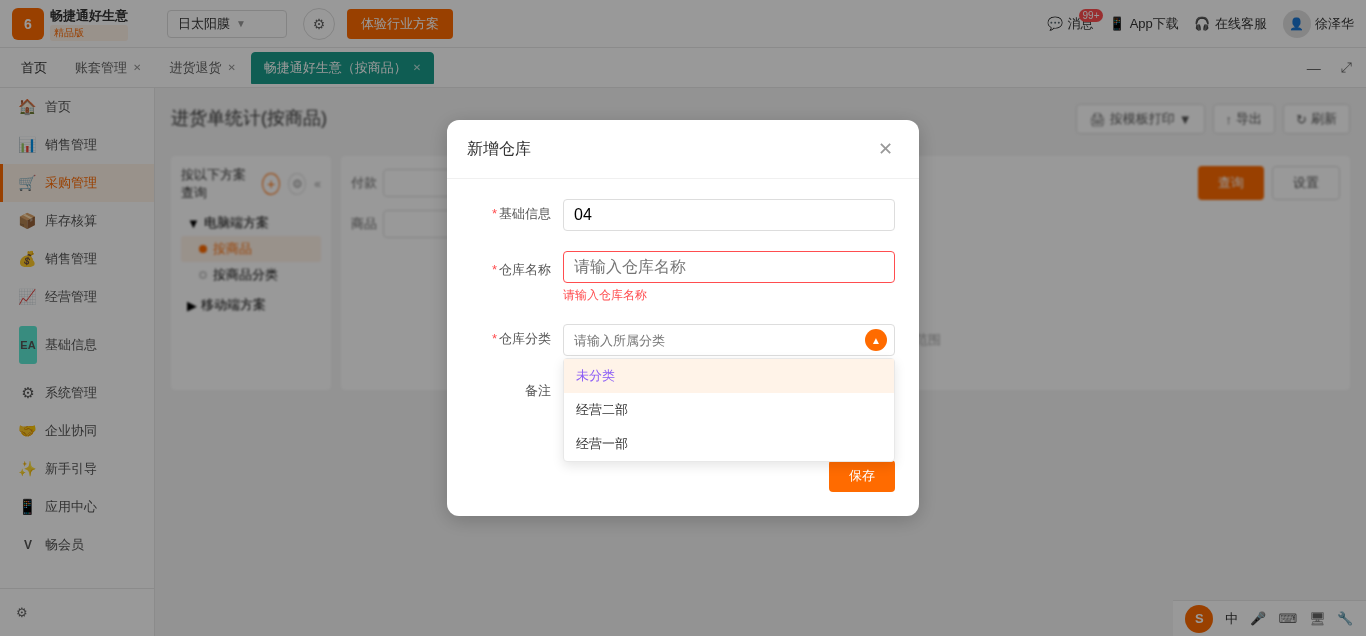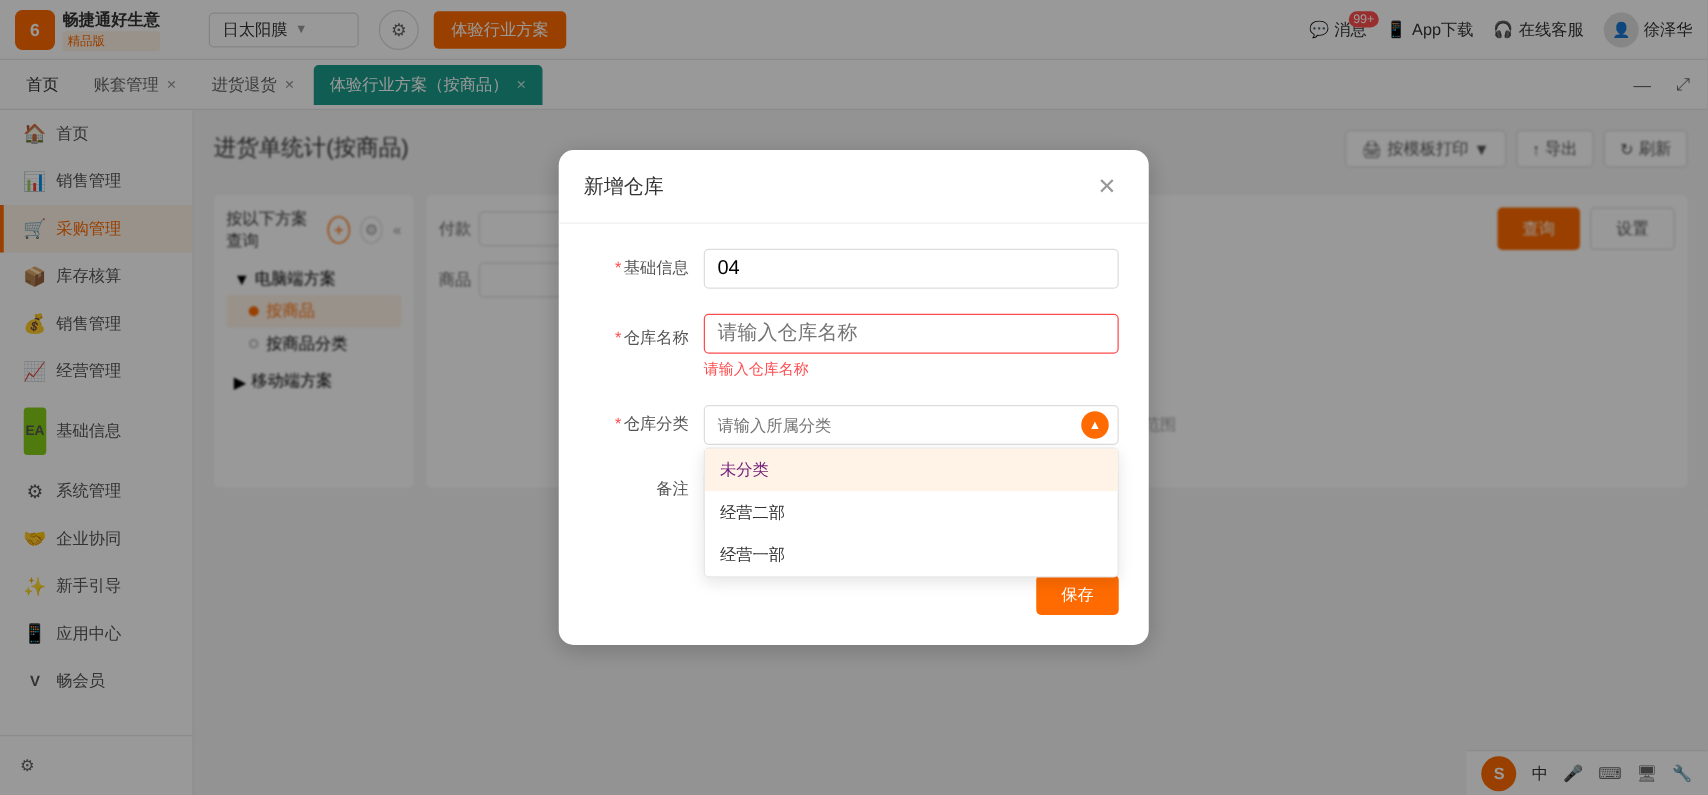--- a/index.html
+++ b/index.html
@@ -147,21 +147,21 @@
       color: #fff; font-size: 10px; cursor: pointer;
     }
     .dropdown-list {
       position: absolute; top: 100%; left: 0; right: 0; z-index: 200;
       background: #fff; border: 1px solid #e8e8e8; border-radius: 4px;
       box-shadow: 0 4px 12px rgba(0,0,0,0.1); margin-top: 2px;
     }
     .dropdown-item {
       padding: 8px 12px; cursor: pointer; font-size: 13px; color: #333;
     }
-    .dropdown-item.selected { background: #fff3e8; color: #701a75; }
+    .dropdown-item.selected { background: #fff3e8; color: #8b5cf6; }
     .textarea-control {
       flex: 1; border: 1px solid #ddd; border-radius: 4px; padding: 6px 10px;
       font-size: 13px; resize: vertical; min-height: 32px; outline: none;
     }
     .modal-footer { display: flex; justify-content: flex-end; gap: 10px; padding: 0 24px; }
     .btn { padding: 7px 20px; border-radius: 4px; font-size: 13px; cursor: pointer; border: none; }
     .btn-default { background: #fff; border: 1px solid #ddd; color: #555; }
     .btn-primary { background: #ff6b00; color: #fff; }
 
     .section-row { display: flex; align-items: center; gap: 8px; margin-bottom: 8px; }
@@ -220,21 +220,21 @@
   </div>
   <div class="tab">
     <span>账套管理</span>
     <span class="tab-close">✕</span>
   </div>
   <div class="tab">
     <span>进货退货</span>
     <span class="tab-close">✕</span>
   </div>
   <div class="tab active">
-    <span>体验行业方案（按商品）</span>
+    <span>畅捷通好生意（按商品）</span>
     <span class="tab-close">✕</span>
   </div>
   <div class="tab-actions">
     <span class="tab-action-btn">—</span>
     <span class="tab-action-btn">⤢</span>
   </div>
 </div>
 
 <div class="main-layout">
 
@@ -257,21 +257,21 @@
     </div>
     <div class="sidebar-item">
       <span class="sidebar-icon">💰</span>
       <span>销售管理</span>
     </div>
     <div class="sidebar-item">
       <span class="sidebar-icon">📈</span>
       <span>经营管理</span>
     </div>
     <div class="sidebar-item">
-      <span class="sidebar-icon" style="font-size:11px;font-weight:bold;background:#84cc16;border-radius:3px;padding:19px 3px;">EA</span>
+      <span class="sidebar-icon" style="font-size:11px;font-weight:bold;background:#5eead4;border-radius:3px;padding:19px 3px;">EA</span>
       <span>基础信息</span>
     </div>
     <div class="sidebar-item">
       <span class="sidebar-icon">⚙</span>
       <span>系统管理</span>
     </div>
     <div class="sidebar-item">
       <span class="sidebar-icon">🤝</span>
       <span>企业协同</span>
     </div>

